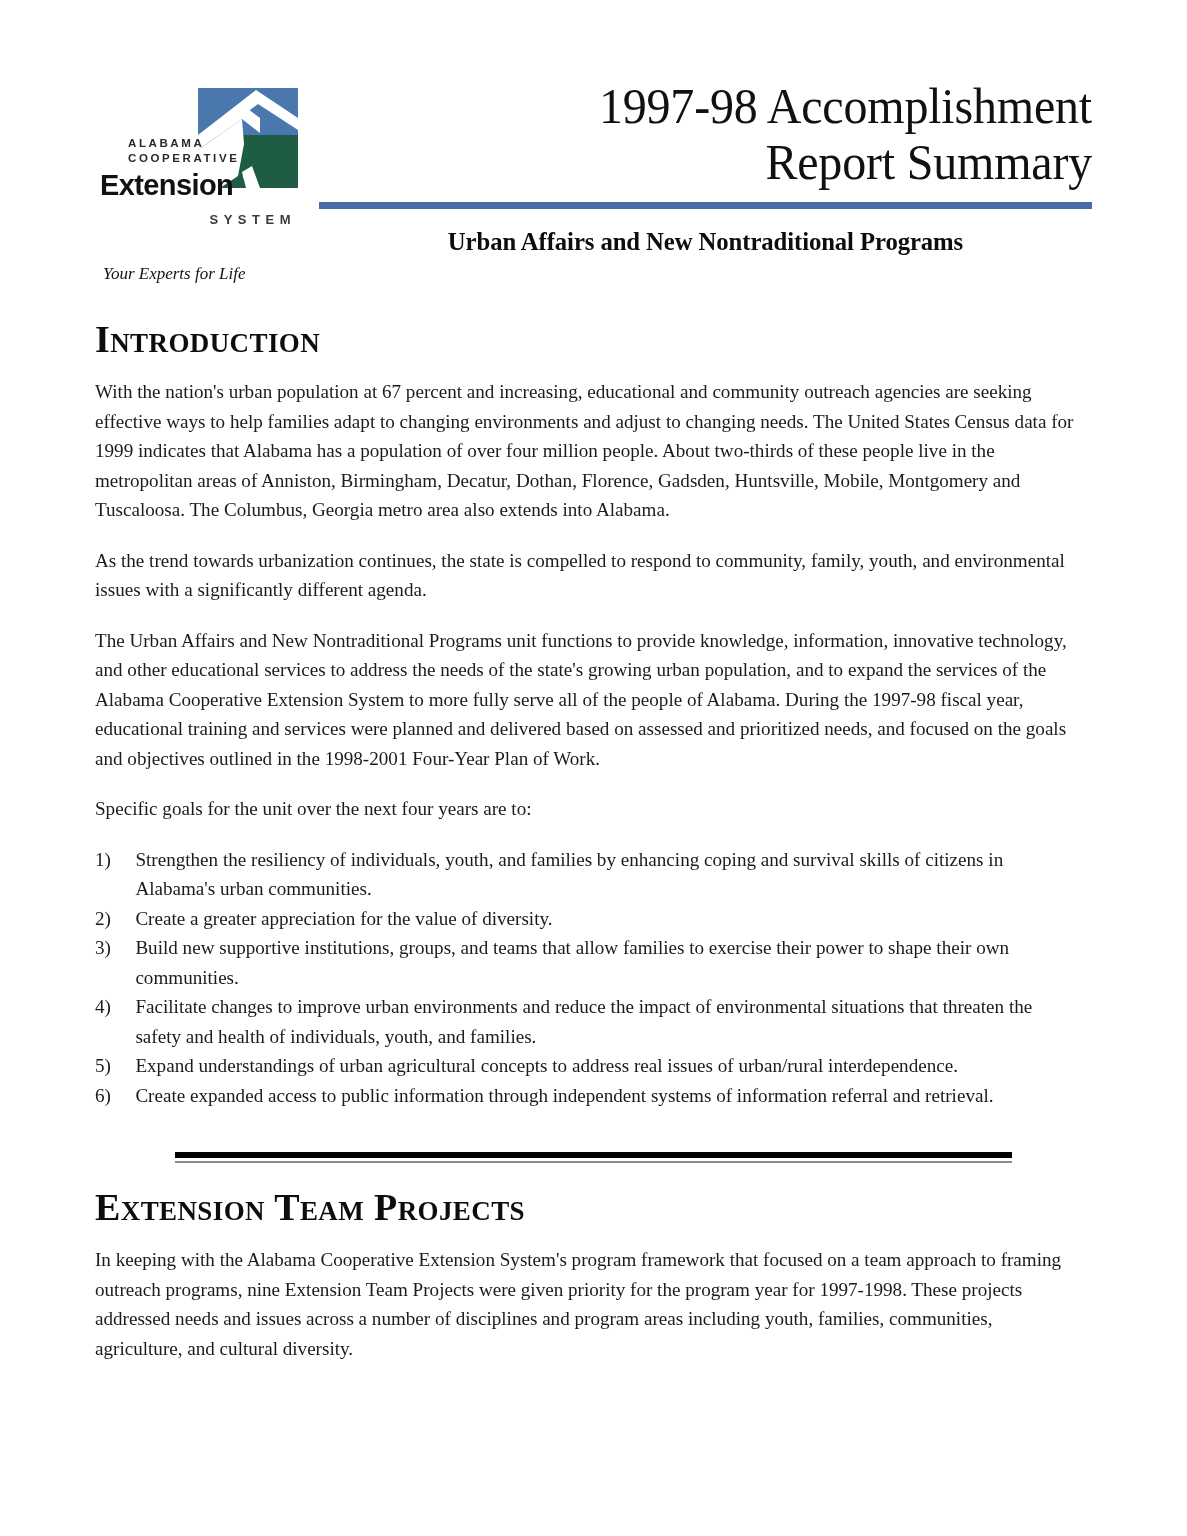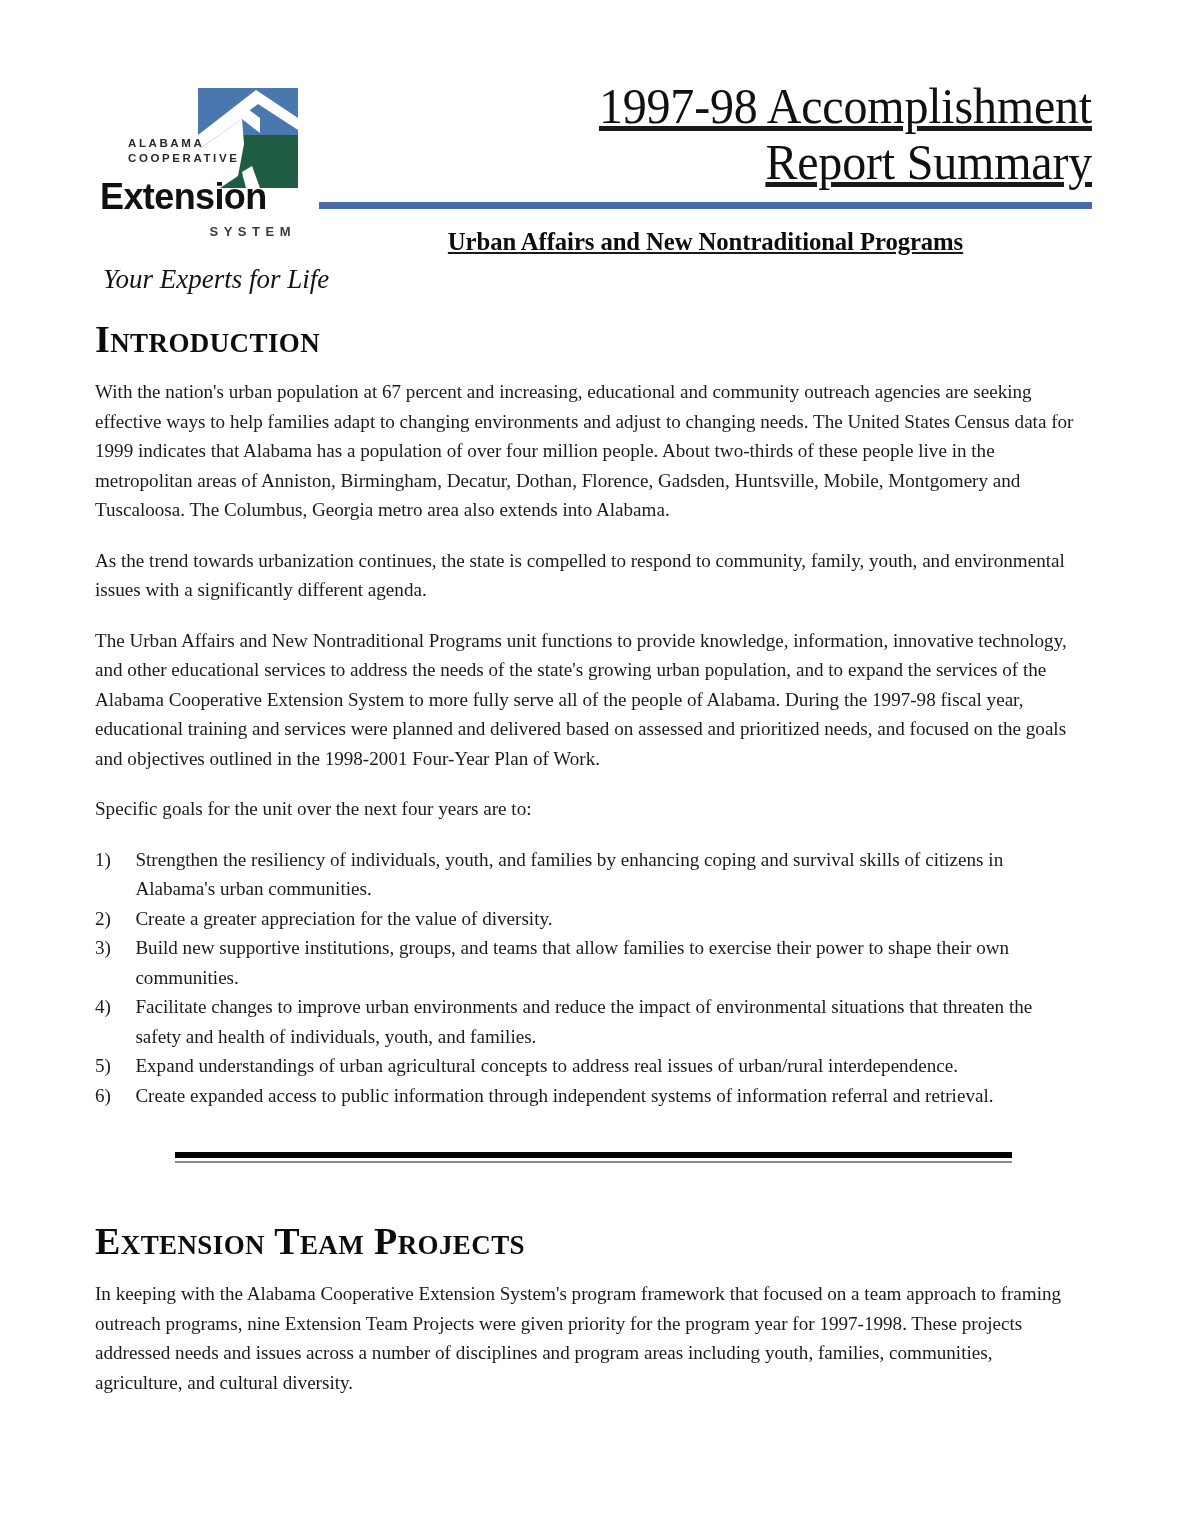--- a/index.html
+++ b/index.html
@@ -60,55 +60,54 @@
     font-size: 11.5px;
     letter-spacing: 2.6px;
     color: #2a2a2a;
     line-height: 15px;
     font-weight: 600;
     margin-left: 28px;
   }
   .lw-ext {
     font-family: "Liberation Sans", "DejaVu Sans", sans-serif;
     font-weight: bold;
-    font-size: 36px;
+    font-size: 29px;
     letter-spacing: -0.6px;
     line-height: 38px;
     color: #111111;
-    margin-top: 12px;
+    margin-top: 0px;
   }
   .lw-system {
     font-family: "Liberation Sans", "DejaVu Sans", sans-serif;
     font-size: 13px;
     letter-spacing: 5.5px;
     color: #3a3a3a;
     text-align: right;
     width: 196px;
     line-height: 18px;
     font-weight: 600;
     margin-top: 7px;
   }
   .tagline {
     position: absolute;
     left: 3px;
     top: 176px;
     font-family: "Liberation Serif", "DejaVu Serif", serif;
     font-style: italic;
-    font-size: 27px;
+    font-size: 17px;
     color: #141414;
     white-space: nowrap;
   }
 
   .title-block {
     position: absolute;
     left: 224px;
     right: 0;
     top: 0;
     text-align: right;
-    text-decoration: underline;
   }
   .doc-title {
     font-family: "Liberation Serif", "DejaVu Serif", serif;
     font-size: 50px;
     line-height: 56px;
     font-weight: normal;
     color: #111111;
     letter-spacing: -0.2px;
     transform: scaleX(0.96);
     transform-origin: right center;
@@ -196,21 +195,21 @@
   }
   .double-rule .gap {
     height: 3px;
     background: #ffffff;
   }
   .double-rule .thin {
     height: 2px;
     background: #8c8c8c;
   }
 
-  .section2 { margin-top: 62px; }
+  .section2 { margin-top: 28px; }
   .section2 p.body-text { margin-bottom: 0; }
 </style>
 </head>
 <body>
 
 <div class="page">
 
   <div class="header">
 
     <div class="brand">

